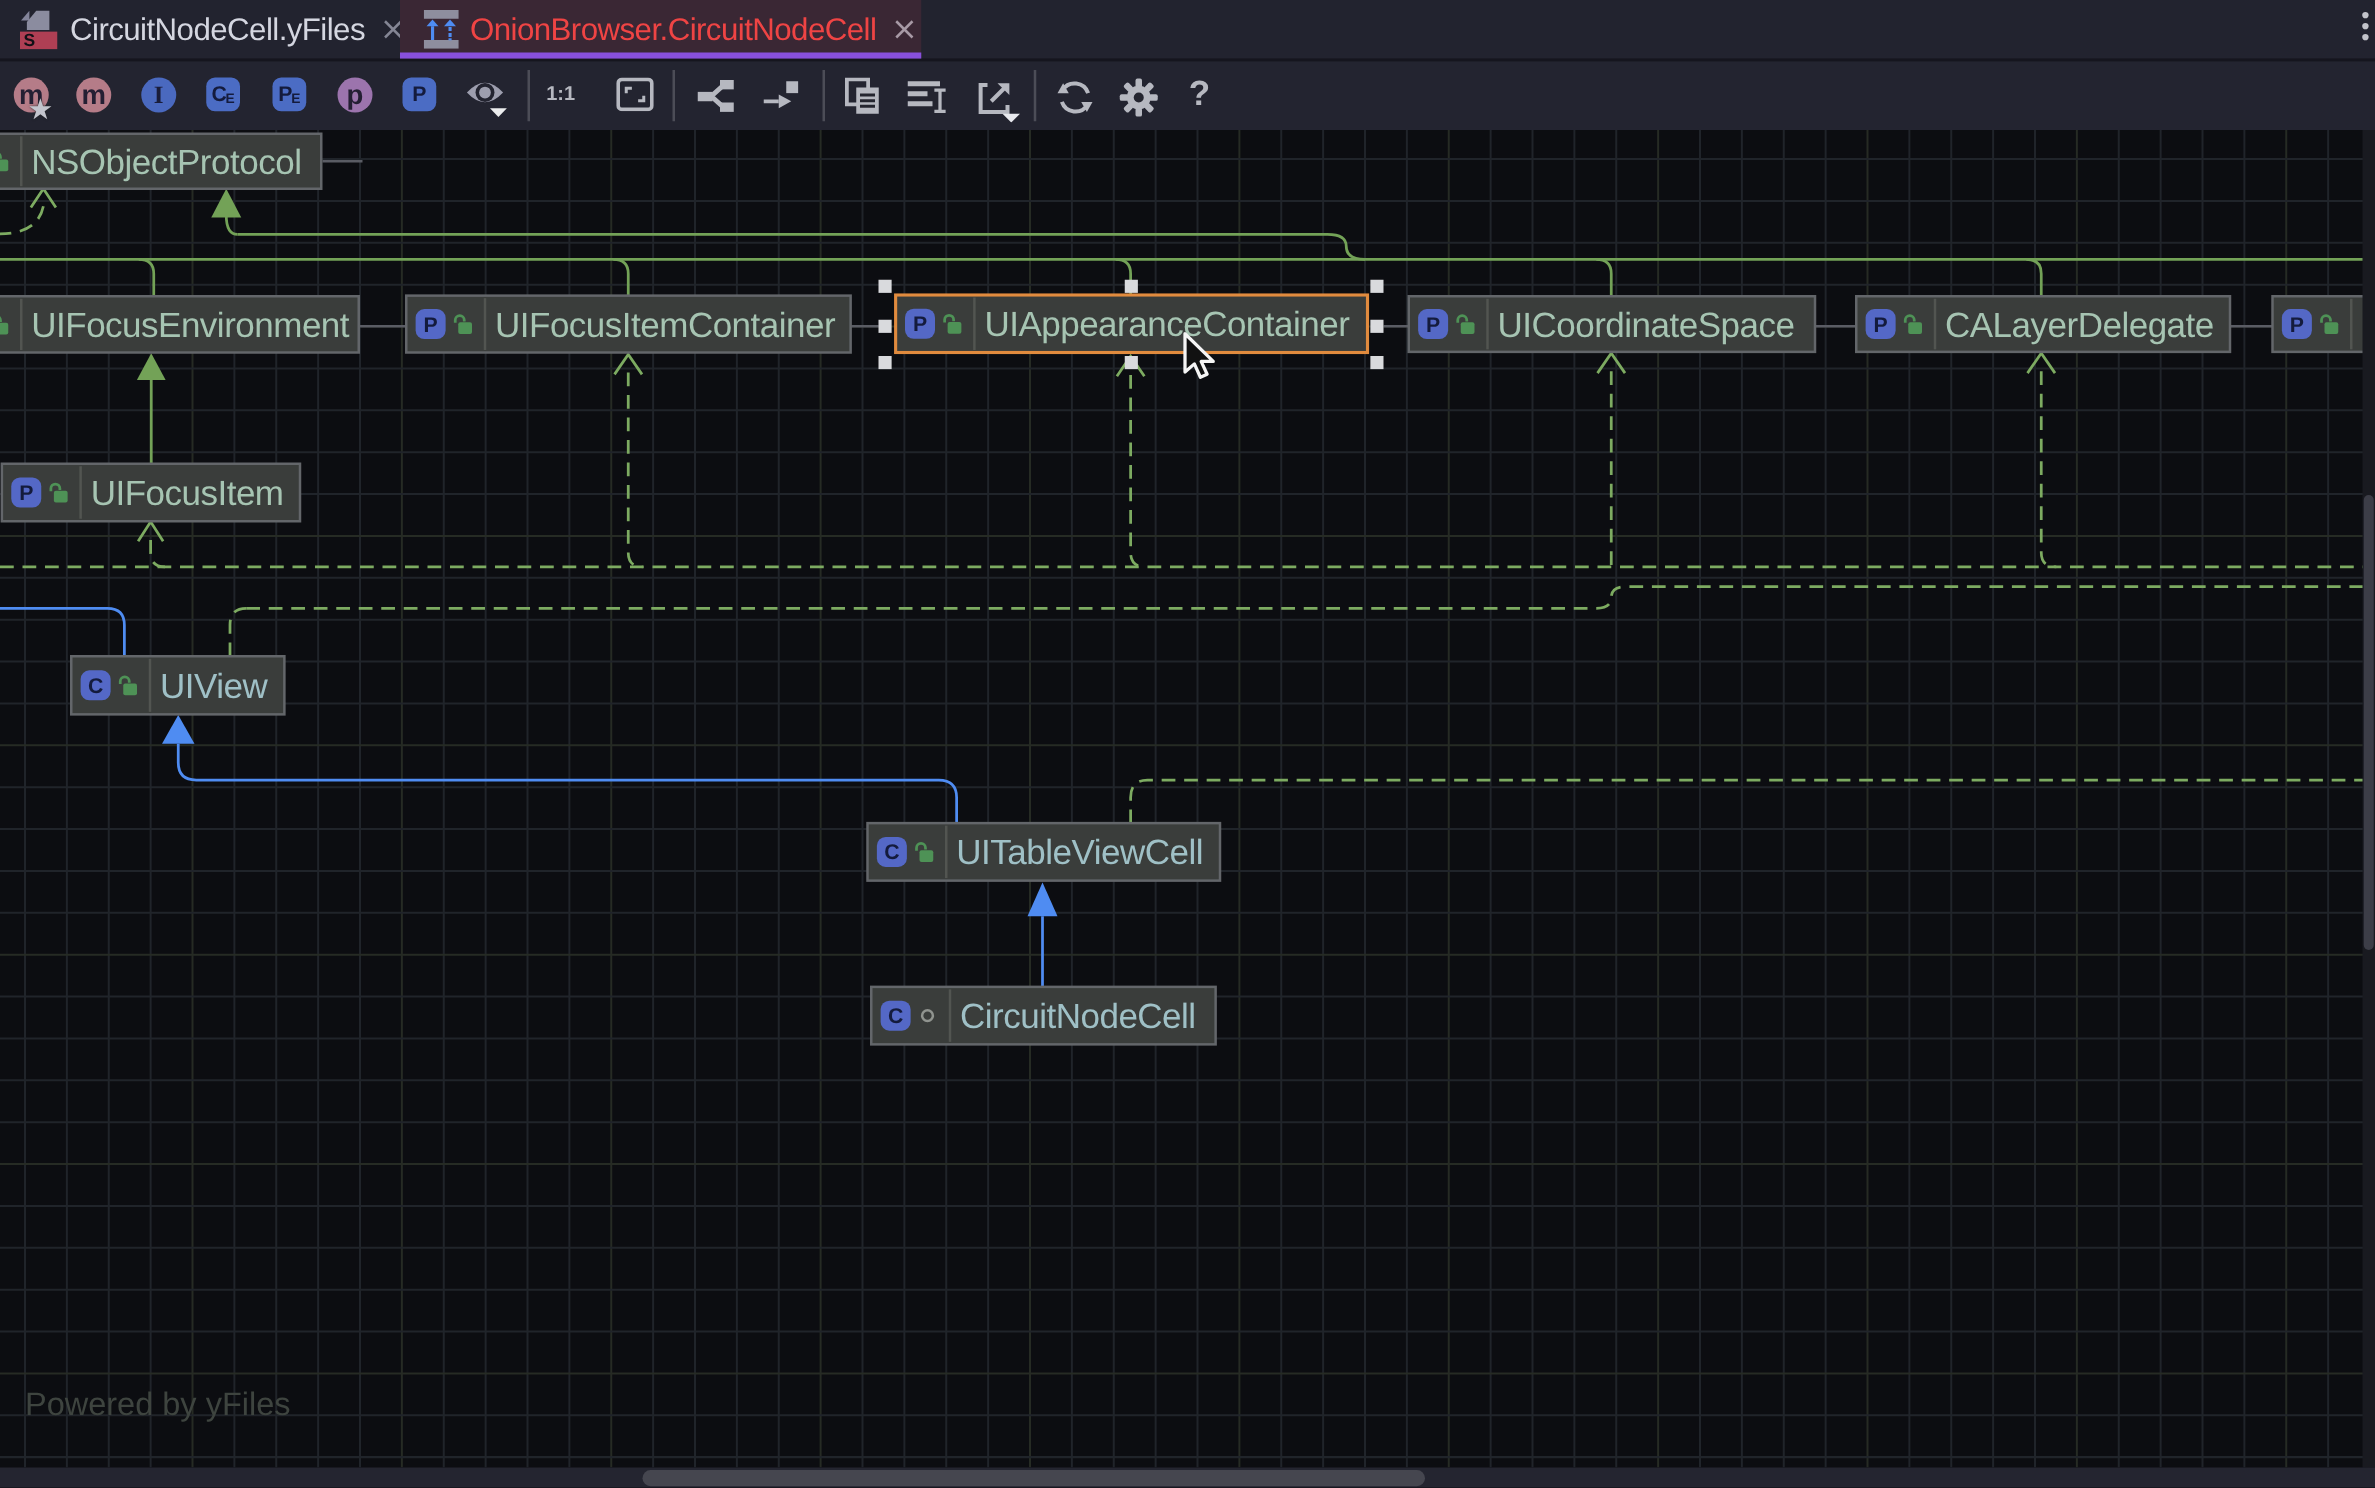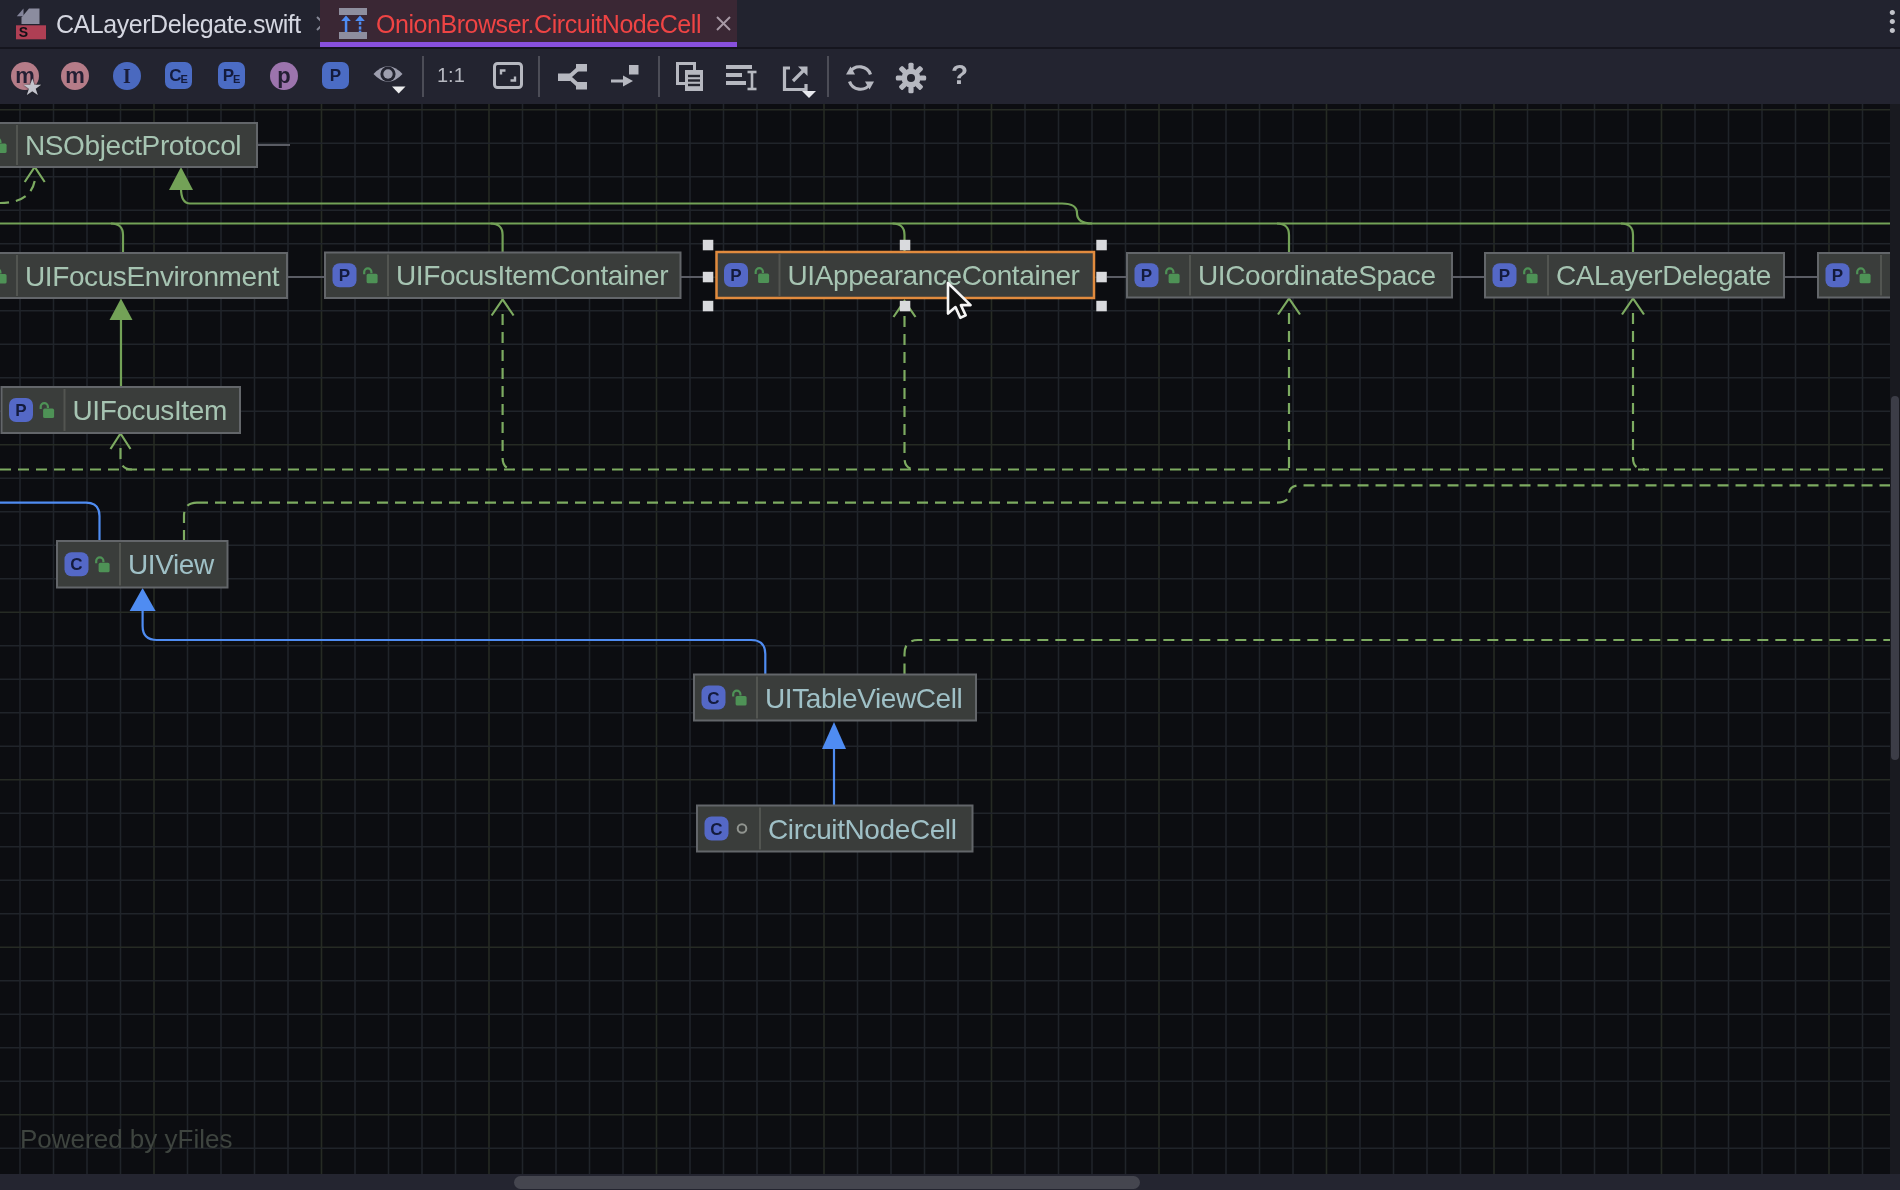--- a/index.html
+++ b/index.html
@@ -12,21 +12,21 @@
 #underline { position:absolute; left:320px; top:42px; width:417px; height:5px; background:#8850dc; }
 #tbline { position:absolute; left:0; top:47px; width:1900px; height:2px; background:#15151e; }
 #menu3 { position:absolute; left:1889px; top:8px; color:#c2c3ca; font-size:19px; line-height:9px; letter-spacing:0; }
 #toolbar { position:absolute; left:0; top:49px; width:1900px; height:55px; background:#232430; }
 .ti { position:absolute; top:13px; }
 .ci { width:28px; height:28px; border-radius:50%; display:flex; align-items:center; justify-content:center; }
 .ci span { font-weight:bold; line-height:1; }
 .si { width:27px; height:27px; border-radius:7px; background:#4b6cc4; color:#141b3d; font-weight:bold; display:flex; align-items:center; justify-content:center; font-size:17px; }
 .si .sub { font-size:11px; margin-top:7px; margin-left:-1px; }
 .sep { position:absolute; top:7px; width:2px; height:41px; background:#4c4d57; }
-#canvas { position:absolute; left:0; top:104px; width:1900px; height:1086px; }
+#canvas { position:absolute; left:0; top:88px; width:1900px; height:1086px; }
 #hsb { position:absolute; left:0; top:1174px; width:1900px; height:16px; background:#242530; }
 #hthumb { position:absolute; left:514px; top:1176px; width:626px; height:13px; background:#45464f; border-radius:6.5px; }
 #vsb { position:absolute; left:1890px; top:104px; width:10px; height:1070px; background:#191a20; }
 #vthumb { position:absolute; left:1891px; top:396px; width:8px; height:364px; background:#3c3d47; border-radius:4px; }
 </style></head>
 <body>
 <div id="canvas"><svg id="cv" width="1900" height="1086" viewBox="0 0 1900 1086" font-family="Liberation Sans, sans-serif">
 <line x1="20.0" y1="0" x2="20.0" y2="1086" stroke="#20242a" stroke-width="1.6"></line>
 <line x1="53.5" y1="0" x2="53.5" y2="1086" stroke="#20242a" stroke-width="1.6"></line>
 <line x1="87.0" y1="0" x2="87.0" y2="1086" stroke="#20242a" stroke-width="1.6"></line>
@@ -262,21 +262,21 @@
 <polygon points="948,179 948,209.6 955.5,203.1 960.3,213.8 965.7,211.4 960.9,201.1 970.6,201.1" fill="#111111" stroke="#f5f5f5" stroke-width="2.6" stroke-linejoin="round"></polygon>
 </svg></div>
 <div id="tabbar">
 <div class="tab" id="tab1">
       <svg width="30" height="32" viewBox="0 0 30 32" style="margin:8px 10px 0 16px;flex:none">
         <polygon points="0.8,8.3 7.5,0.5 7.5,8.3" fill="#83849a"></polygon>
         <path d="M13,0.5 H23.5 V16 H5.5 V9.5 Z" fill="#8b8c9f"></path>
         <rect x="0" y="17.3" width="30" height="14" fill="#af3f54"></rect>
         <text x="7.5" y="29" font-size="14" font-weight="bold" fill="#101016" text-anchor="middle" font-family="Liberation Sans, sans-serif">S</text>
       </svg>
-      <span class="tabtxt">CALayerDelegate.swift</span>
+      <span class="tabtxt">CircuitNodeCell.yFiles</span>
       <span class="tclose"><svg width="17" height="17" viewBox="0 0 17 17" style="flex:none">
           <g stroke="#848694" stroke-width="2">
             <line x1="2" y1="2" x2="15" y2="15"></line>
             <line x1="15" y1="2" x2="2" y2="15"></line>
           </g>
         </svg></span>
     </div>
 <div class="tab" id="tab2">
       <svg width="28" height="31" viewBox="0 0 28 31" style="margin:7.5px 9px 0 19px;flex:none">
         <rect x="0" y="0" width="28" height="7" fill="#8e8e9e"></rect>
@@ -342,21 +342,21 @@
       </div>
     </div>
 <div class="ti" style="left:372px"><svg width="36" height="34" viewBox="0 0 36 34">
         <path d="M1.5,12 Q16,-3.5 30.5,12 Q16,27.5 1.5,12 Z" fill="#9d9eae"></path>
         <circle cx="16" cy="12" r="7.6" fill="#232430"></circle>
         <circle cx="16" cy="12" r="4.7" fill="#9d9eae"></circle>
         <polygon points="20,24.5 33.5,24.5 26.7,31.5" fill="#ecedee"></polygon>
       </svg></div>
 <div class="sep" style="left:422px"></div>
 <div class="ti" style="left:437px">
-      <div style="font-size:20px;font-weight:normal;color:#b6b8c0;line-height:27px">1:1</div>
+      <div style="font-size:16px;font-weight:bold;color:#b6b8c0;line-height:27px">1:1</div>
     </div>
 <div class="ti" style="left:493px"><svg width="30" height="27" viewBox="0 0 30 27">
         <rect x="1.5" y="1.5" width="27" height="24" rx="3" stroke="#b6b8c0" stroke-width="3" fill="none"></rect>
         <path d="M8,12.5 V8.5 H12.5" stroke="#b6b8c0" stroke-width="2.4" fill="none"></path>
         <path d="M22,14.5 V18.5 H17.5" stroke="#b6b8c0" stroke-width="2.4" fill="none"></path>
       </svg></div>
 <div class="sep" style="left:538px"></div>
 <div class="ti" style="left:558px"><svg width="30" height="30" viewBox="0 0 30 30">
         <path d="M11,15 L21,6 M11,15 L21,24" stroke="#b6b8c0" stroke-width="4"></path>
         <rect x="0" y="11.5" width="12" height="7.5" fill="#b6b8c0"></rect>

